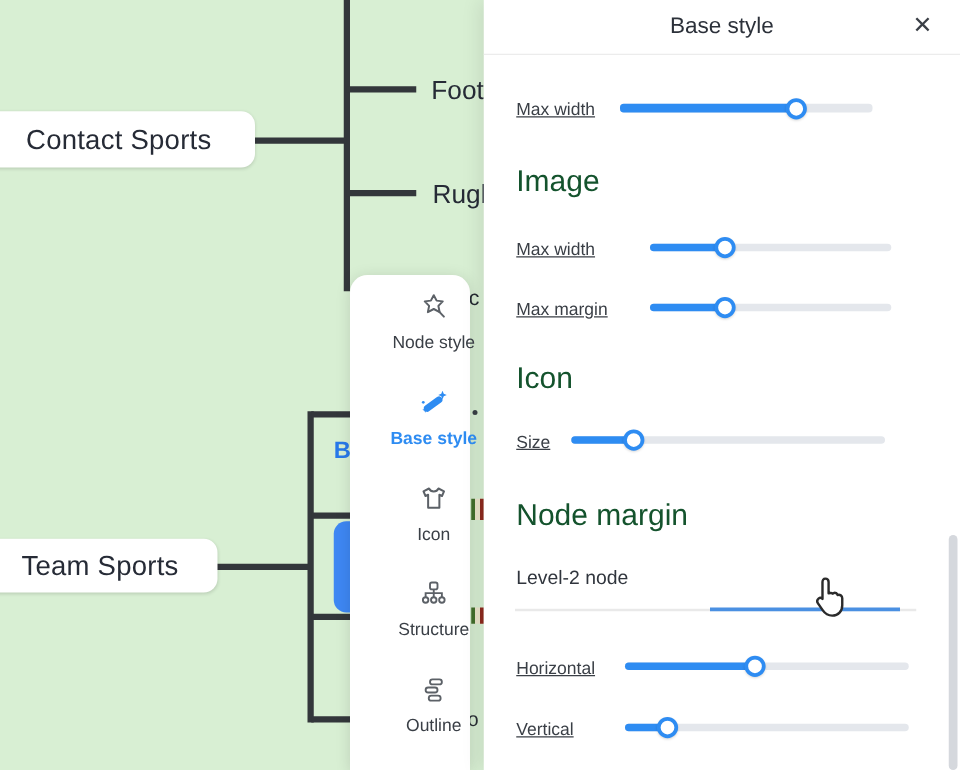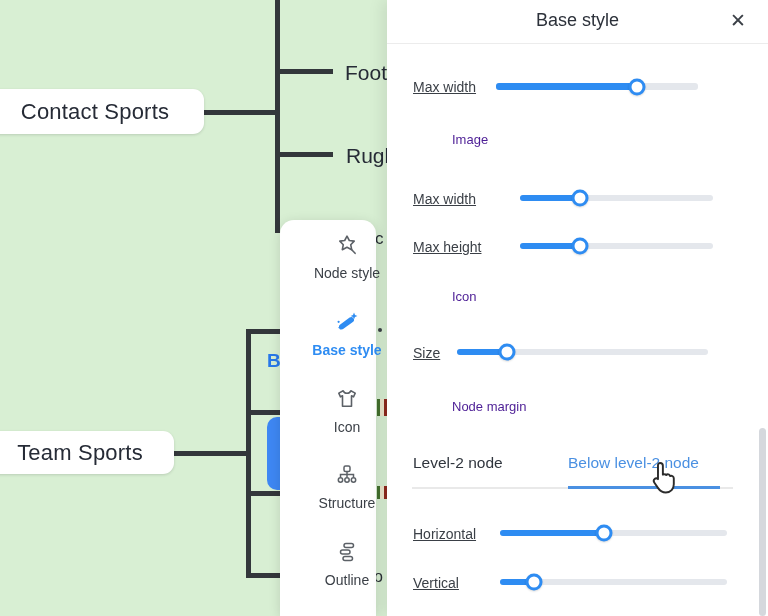--- a/index.html
+++ b/index.html
@@ -56,21 +56,21 @@
   .panel-header{
     position:absolute;left:0;top:0;right:0;height:43px;border-bottom:1px solid #ececec;
   }
   .panel-title{
     position:absolute;left:0;right:0;top:10px;text-align:center;
     font-size:18px;color:#2c313a;
   }
   .close-btn{
     position:absolute;right:22px;top:9px;font-size:19px;color:#3a3f46;cursor:pointer;line-height:24px;
   }
-  .p-heading{position:absolute;font-size:13px;color:#4c1d95;font-weight:500;margin-left:39px;}
+  .p-heading{position:absolute;font-size:24px;color:#14532d;font-weight:500;}
   .p-label{position:absolute;font-size:14px;color:#3a3f46;text-decoration:underline;}
   .slider{position:absolute;height:6px;border-radius:3px;background:#e4e7ec;cursor:pointer;}
   .slider .fill{position:absolute;left:0;top:0;bottom:0;border-radius:3px;background:var(--accent);}
   .slider .thumb{
     position:absolute;top:50%;width:17px;height:17px;border-radius:50%;
     background:#fff;border:3px solid var(--accent);box-sizing:border-box;
     transform:translate(-50%,-50%);box-shadow:0 1px 2px rgba(0,0,0,.15);
   }
   .tab{position:absolute;top:454px;font-size:15.5px;cursor:pointer;}
   .tab.inactive{left:26px;color:#30353d;}
@@ -190,38 +190,37 @@
   </div>
 
   <div class="p-heading" style="left:26px;top:132px">Image</div>
 
   <div class="p-label" style="left:26px;top:191px">Max width</div>
   <div class="slider" style="left:133px;top:195px;width:193px">
     <div class="fill" style="width: 31%;"></div>
       <div class="thumb" style="left: 31%;"></div>
   </div>
 
-  <div class="p-label" style="left:26px;top:239px">Max height</div>
+  <div class="p-label" style="left:26px;top:239px">Max margin</div>
   <div class="slider" style="left:133px;top:243px;width:193px">
     <div class="fill" style="width: 31%;"></div>
       <div class="thumb" style="left: 31%;"></div>
   </div>
 
   <div class="p-heading" style="left:26px;top:289px">Icon</div>
 
   <div class="p-label" style="left:26px;top:345px">Size</div>
   <div class="slider" style="left:70px;top:349px;width:251px">
     <div class="fill" style="width: 20%;"></div>
       <div class="thumb" style="left: 20%;"></div>
   </div>
 
   <div class="p-heading" style="left:26px;top:399px">Node margin</div>
 
   <div class="tab inactive">Level-2 node</div>
-  <div class="tab active">Below level-2 node</div>
   <div class="tab-track"></div>
   <div class="tab-underline"></div>
 
   <div class="p-label" style="left:26px;top:526px">Horizontal</div>
   <div class="slider" style="left:113px;top:530px;width:227px">
     <div class="fill" style="width: 46%;"></div>
       <div class="thumb" style="left: 46%;"></div>
   </div>
 
   <div class="p-label" style="left:26px;top:575px">Vertical</div>

